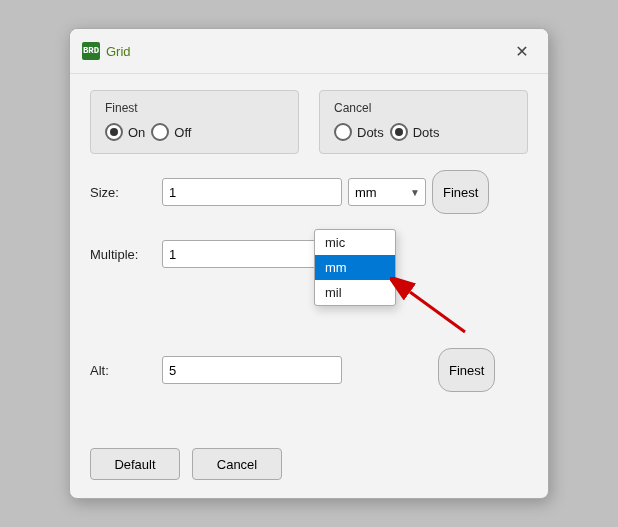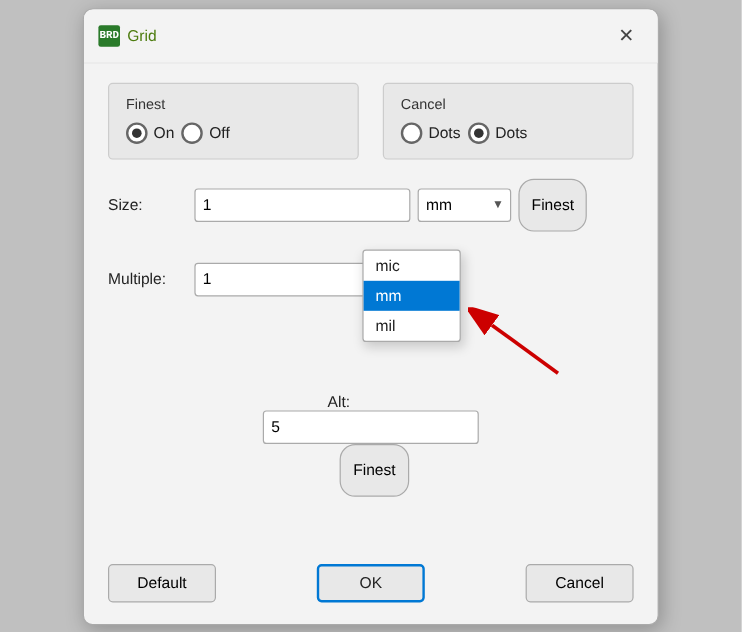--- a/index.html
+++ b/index.html
@@ -172,21 +172,21 @@
       border-radius: 13px;
       background: #e8e8e8;
       font-size: 13px;
       cursor: pointer;
     }
 
     
     .dropdown-overlay {
       position: absolute;
       top: 200px;
-      left: 232px;
+      left: 244px;
       width: 82px;
       background: white;
       border: 1px solid #aaa;
       border-radius: 3px;
       box-shadow: 2px 4px 10px rgba(0,0,0,0.18);
       z-index: 100;
     }
     .dropdown-item {
       padding: 5px 10px;
       font-size: 13px;
@@ -202,21 +202,21 @@
     .arrow-indicator {
       position: absolute;
       top: 248px;
       left: 320px;
       z-index: 200;
       pointer-events: none;
     }
 
     .dialog-footer {
       display: flex;
-      justify-content: space-between;
+      justify-content: flex-start;
       gap: 12px;
       padding: 10px 20px 18px 20px;
     }
     .footer-btn {
       min-width: 90px;
       height: 32px;
       padding: 0 18px;
       border-radius: 4px;
       font-size: 13px;
       cursor: pointer;
@@ -309,26 +309,25 @@
       <svg width="80" height="60" viewBox="0 0 80 60">
         <defs>
           <marker id="arrowhead" markerWidth="10" markerHeight="7" refX="0" refY="3.5" orient="auto">
             <polygon points="0 0, 10 3.5, 0 7" fill="#cc0000"></polygon>
           </marker>
         </defs>
         <line x1="75" y1="55" x2="20" y2="15" stroke="#cc0000" stroke-width="3" marker-end="url(#arrowhead)"></line>
       </svg>
     </div>
 
-    <div class="field-row" style="margin-top: 80px; flex-direction: column;">
+    <div class="field-row" style="margin-top: 80px;">
       <span class="field-label">Alt:</span>
       <input class="field-input" type="text" value="5" style="">
       <div style="width: 84px; margin-left: 6px;"></div>
       <button class="finest-btn">Finest</button>
     </div>
   </div>
 
   <div class="dialog-footer">
     <button class="footer-btn">Default</button>
-    <button class="footer-btn primary">OK</button>
     <button class="footer-btn">Cancel</button>
   </div>
 </div>
 
 </body></html>

